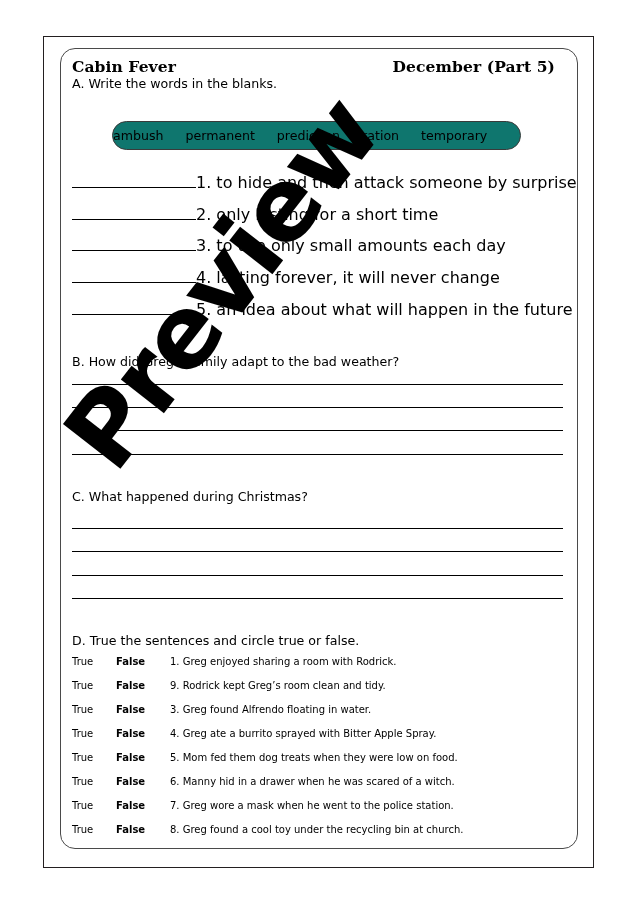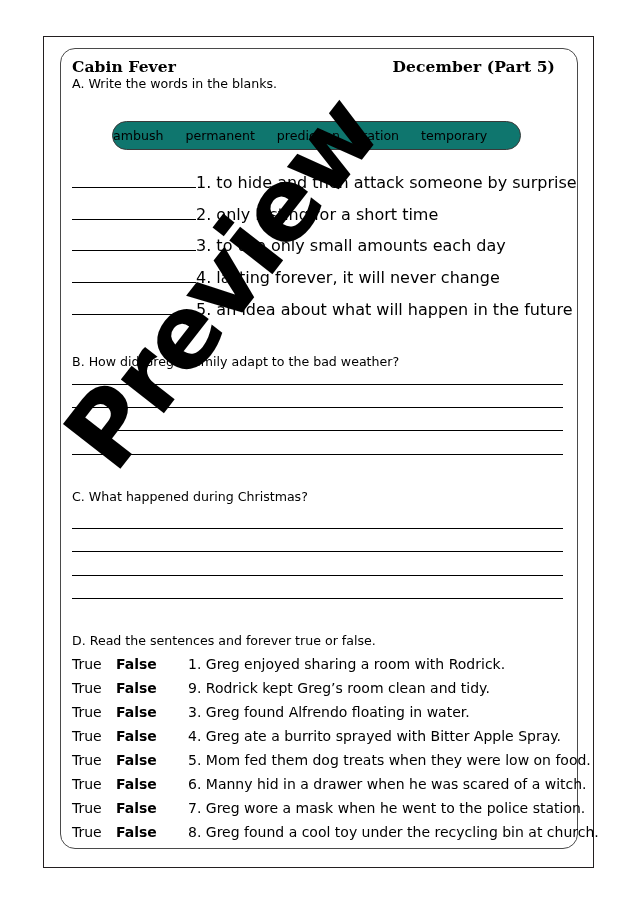--- a/index.html
+++ b/index.html
@@ -129,37 +129,37 @@
     height: 0;
     border-top: 1.15px solid #000;
   }
 
   
   .tf-row {
     position: absolute;
     left: 72px;
     width: 480px;
     height: 17px;
-    font-size: 14px;
+    font-size: 10px;
     white-space: nowrap;
   }
   .tf-true {
     position: absolute;
     left: 0;
     top: 0;
   }
   .tf-false {
     position: absolute;
     left: 44px;
     top: 0;
     font-weight: bold;
   }
   .tf-stmt {
     position: absolute;
-    left: 116px;
+    left: 98px;
     top: 0;
     text-align: right;
   }
 
   
   #preview-watermark {
     position: absolute;
     left: 0;
     top: 0;
     width: 639px;
@@ -227,21 +227,21 @@
   <div class="rule" style="top:430px;"></div>
   <div class="rule" style="top:454px;"></div>
 
   <div class="prompt" style="left:72px; top:489px;">C. What happened during Christmas?</div>
 
   <div class="rule" style="top:528px;"></div>
   <div class="rule" style="top:551px;"></div>
   <div class="rule" style="top:575px;"></div>
   <div class="rule" style="top:598px;"></div>
 
-  <div class="prompt" style="left:72px; top:633px;">D. Read the sentences and forever true or false.</div>
+  <div class="prompt" style="left:72px; top:633px;">D. True the sentences and circle true or false.</div>
 
   <div class="tf-row" style="top:656px;">
     <span class="tf-true">True</span>
     <span class="tf-false">False</span>
     <span class="tf-stmt">1. Greg enjoyed sharing a room with Rodrick.</span>
   </div>
   <div class="tf-row" style="top:680px;">
     <span class="tf-true">True</span>
     <span class="tf-false">False</span>
     <span class="tf-stmt">9. Rodrick kept Greg’s room clean and tidy.</span>

